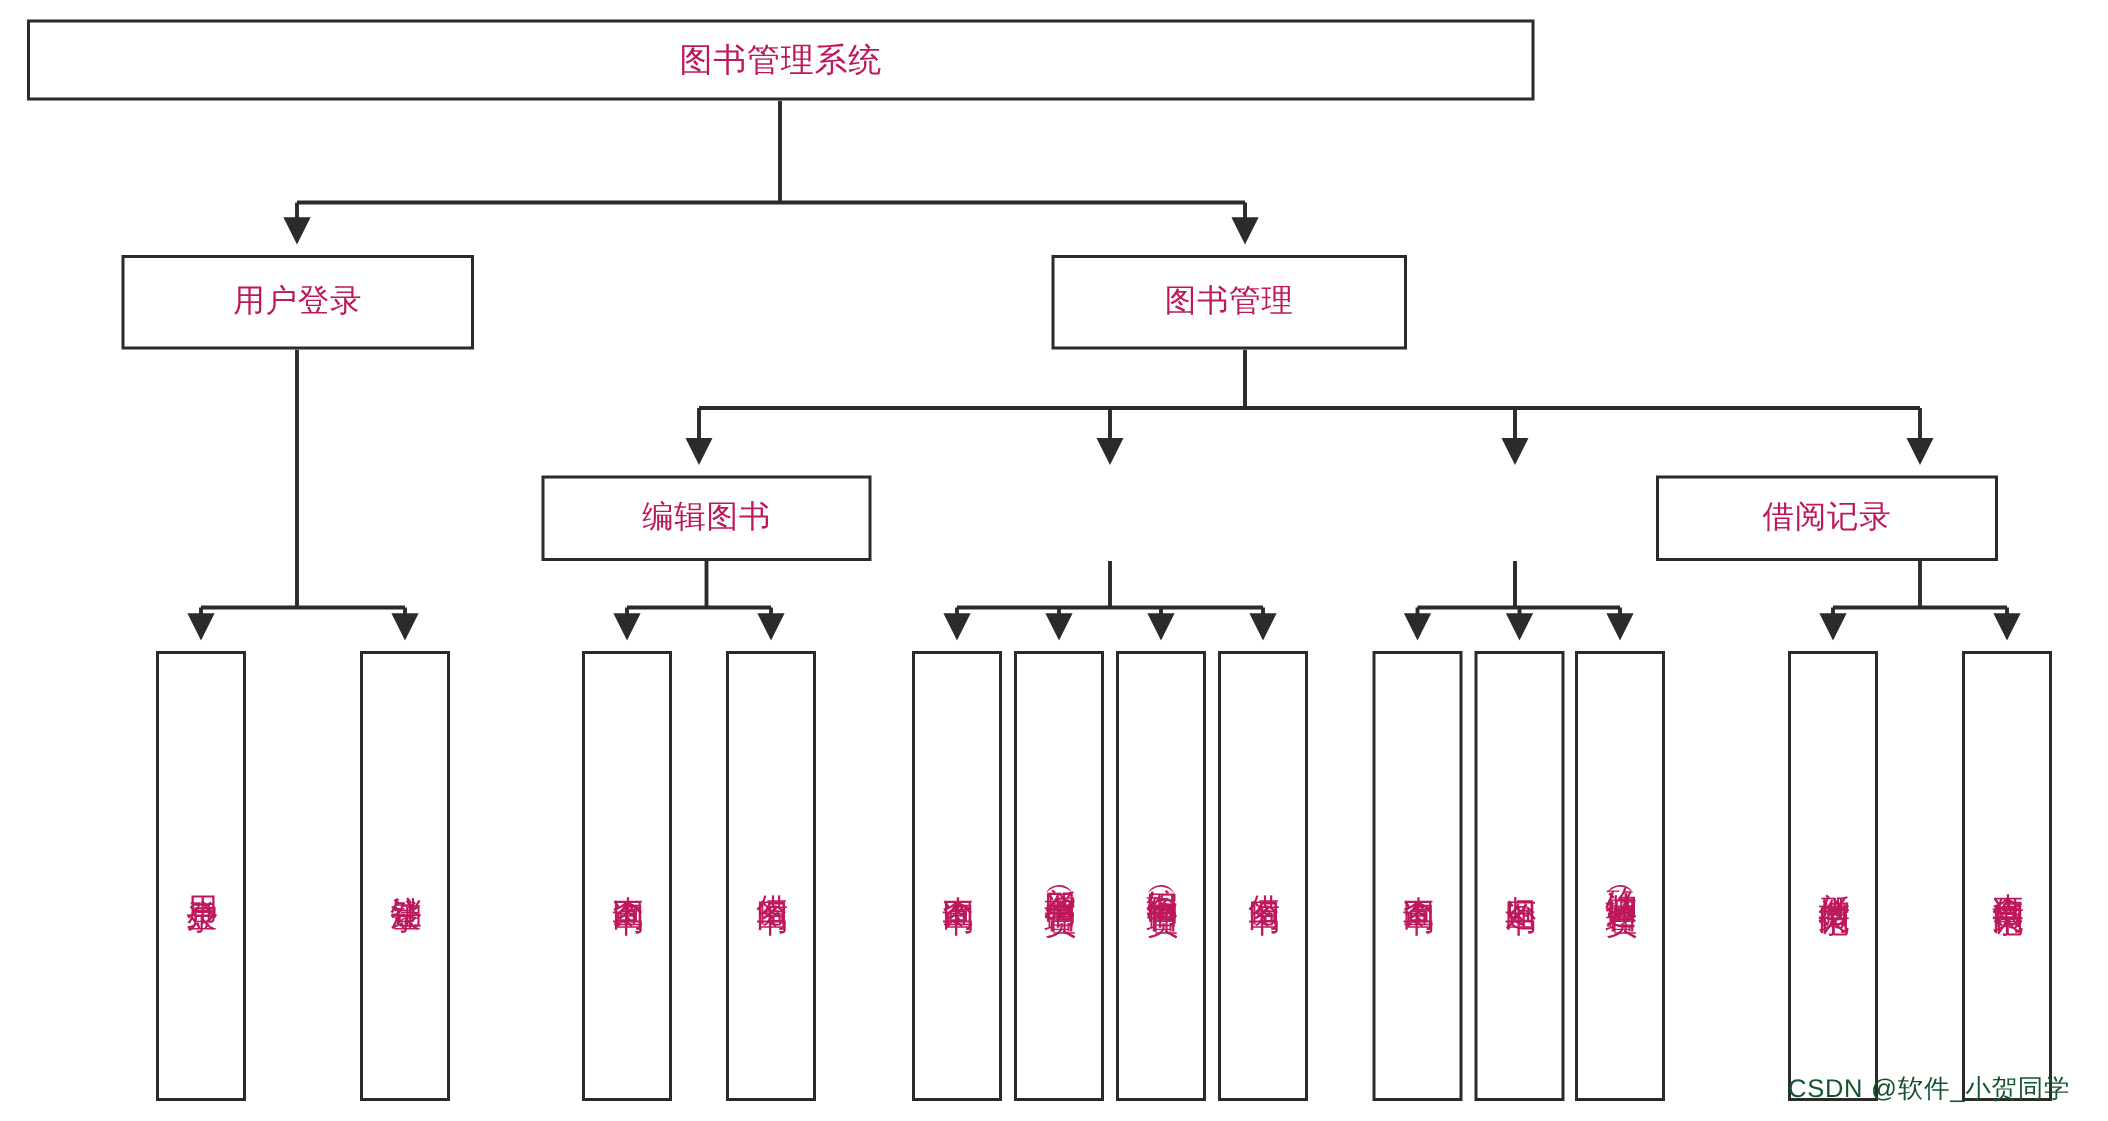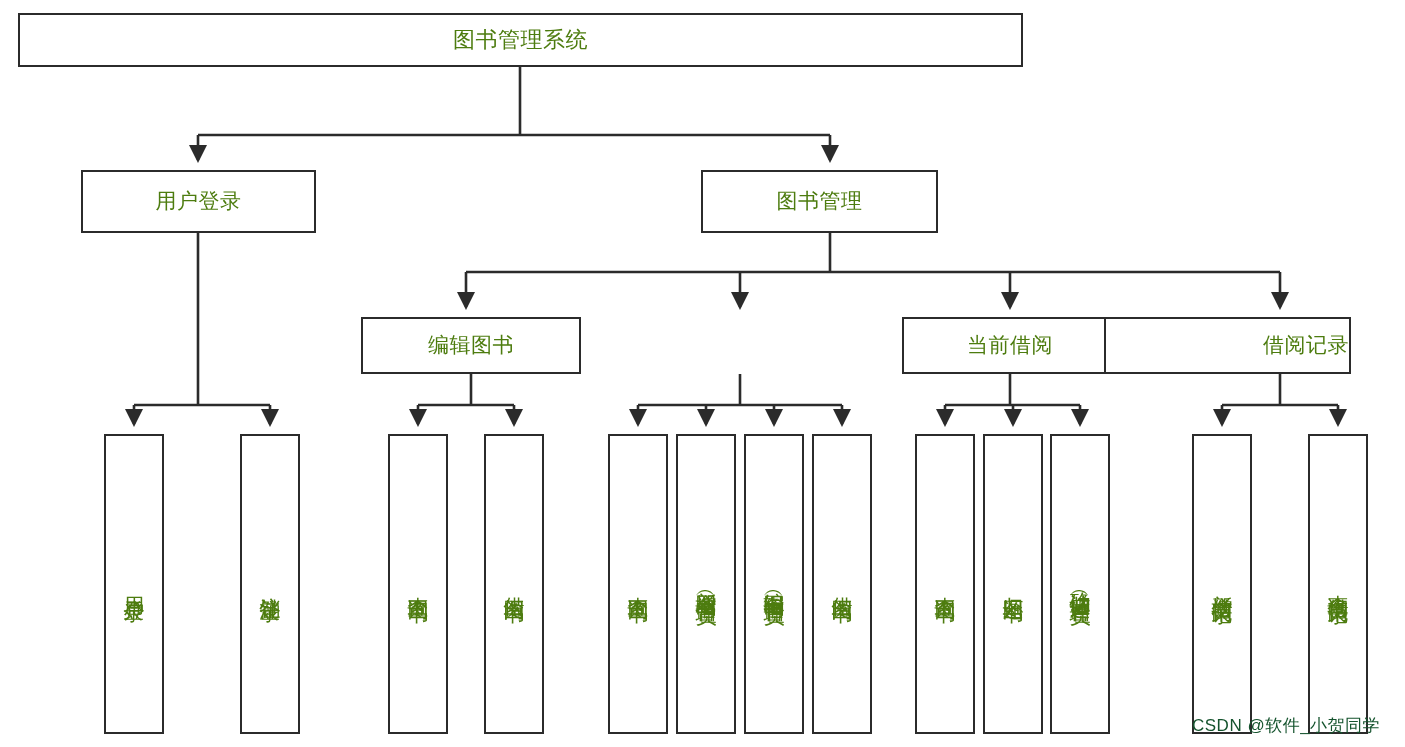--- a/index.html
+++ b/index.html
@@ -33,21 +33,21 @@
     border: 2.4px solid #2b2b2b;
     background: #ffffff;
     display: flex;
     align-items: center;
     justify-content: center;
     z-index: 2;
   }
   .node .label {
     font-size: 21px;
     line-height: 1.18;
-    color: #4d7c0f;
+    color: #be185d;
     letter-spacing: 0.5px;
     white-space: nowrap;
   }
   .node.root .label { font-size: 22px; }
   .node.leaf {
     align-items: center;
     justify-content: center;
   }
   .node.leaf .label {
     writing-mode: vertical-rl;
@@ -131,24 +131,21 @@
   <div class="node" style="left:81px; top:170px; width:235px; height:63px;">
     <span class="label">用户登录</span>
   </div>
   <div class="node" style="left:701px; top:170px; width:237px; height:63px;">
     <span class="label">图书管理</span>
   </div>
 
   <div class="node" style="left:361px; top:317px; width:220px; height:57px;">
     <span class="label">编辑图书</span>
   </div>
-  <div class="node" style="left:902px; top:317px; width:216px; height:57px;">
-    <span class="label">当前借阅</span>
-  </div>
-  <div class="node" style="left:1104px; top:317px; width:247px; height:57px;justify-content:flex-end;">
+  <div class="node" style="left:1104px; top:317px; width:228px; height:57px;">
     <span class="label">借阅记录</span>
   </div>
 
   <div class="node leaf" style="left:104px; top:434px; width:60px; height:300px;">
     <span class="label">用户登录</span>
   </div>
   <div class="node leaf" style="left:240px; top:434px; width:60px; height:300px;">
     <span class="label">注销登录</span>
   </div>
 

